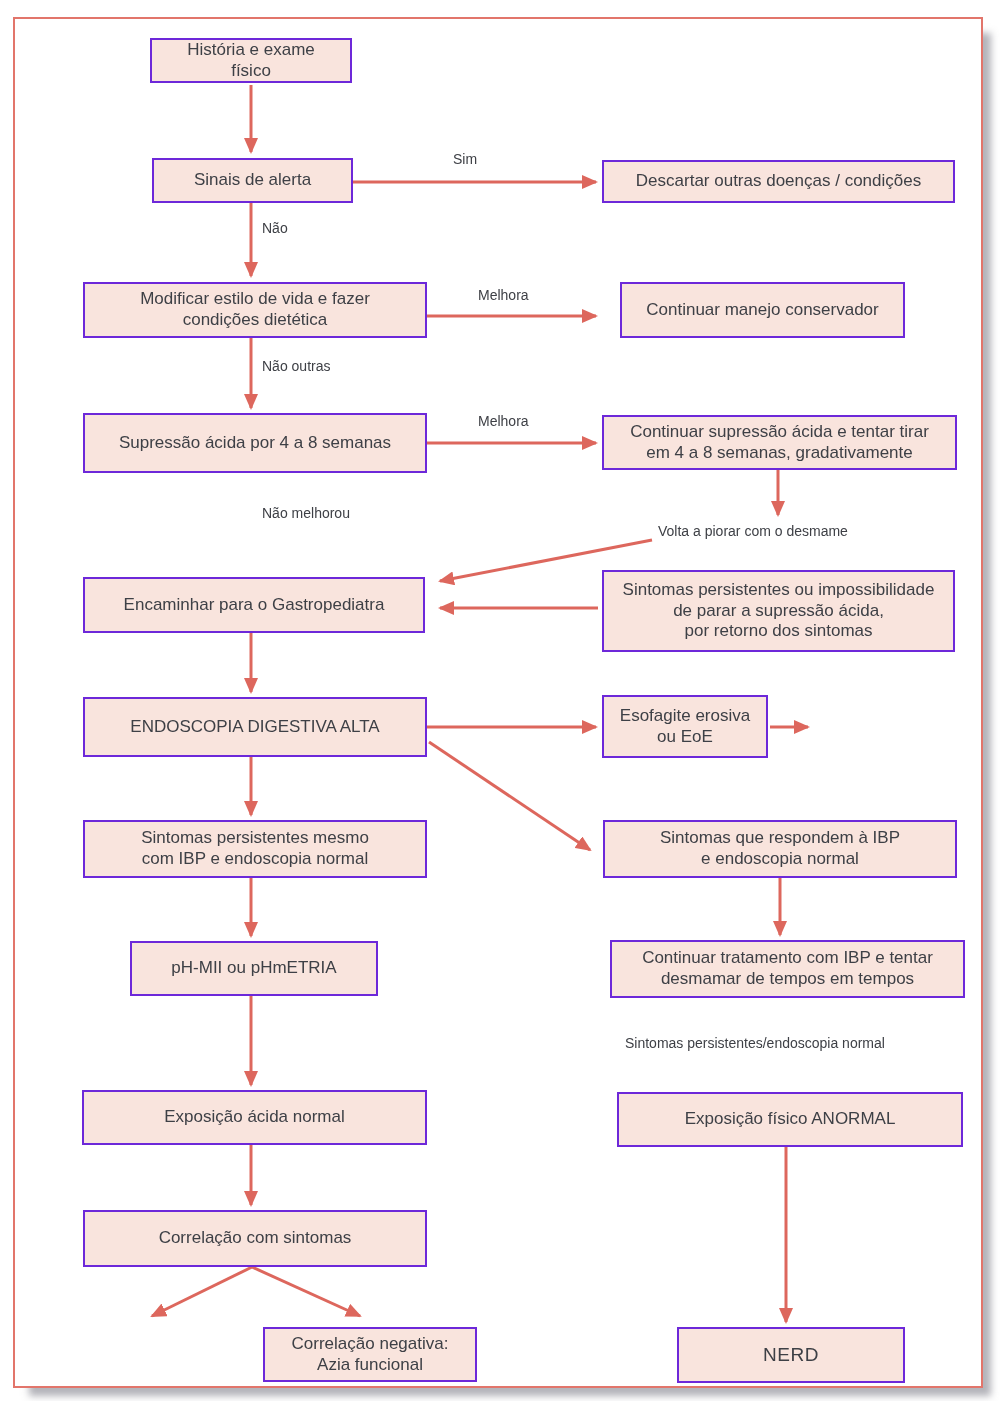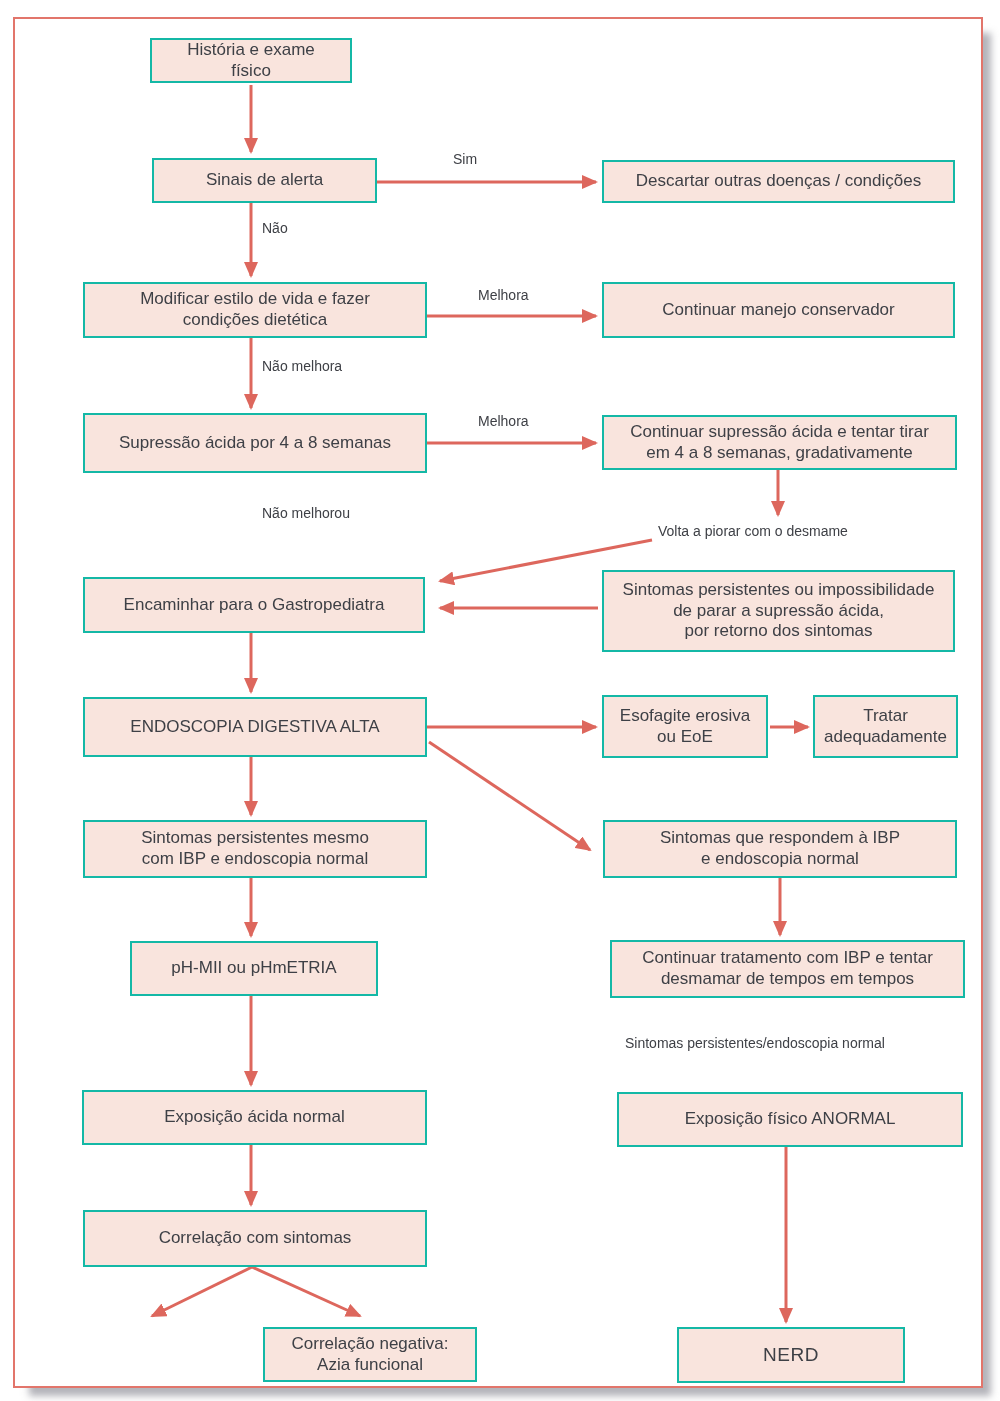--- a/index.html
+++ b/index.html
@@ -10,21 +10,21 @@
     color:#3e4046;
   }
   .page-border {
     position:absolute; left:13px; top:17px; width:970px; height:1371px;
     border:2px solid #e2756b; box-sizing:border-box;
     box-shadow:12px 12px 7px -4px rgba(105,105,118,0.5);
   }
   .arrows { position:absolute; left:0; top:0; }
   .node {
     position:absolute; box-sizing:border-box;
-    background:#f9e4dd; border:2px solid #14b8a6;
+    background:#f9e4dd; border:2px solid #6d28d9;
     display:flex; flex-direction:column; align-items:center; justify-content:center;
     text-align:center; font-size:17px; line-height:1.22; padding:3px 14px;
   }
   .node .lbl { display:block; }
   .b { font-weight:normal; }
   .big { font-size:19px; letter-spacing:0.5px;text-align:right; }
   .edge-label {
     position:absolute; font-size:14px; white-space:nowrap; line-height:1.1;text-align:right;
   }
 </style>
@@ -63,34 +63,34 @@
       <line x1="786" y1="1147" x2="786" y2="1322" marker-end="url(#ah)"></line>
       <line x1="252" y1="1267" x2="152" y2="1316" marker-end="url(#ah)"></line>
       <line x1="252" y1="1267" x2="360" y2="1316" marker-end="url(#ah)"></line>
     </g>
   </svg>
 
   <div class="node" style="left:150px;top:38px;width:202px;height:45px">
     <span class="lbl">História e exame físico</span>
   </div>
 
-  <div class="node" style="left:152px;top:158px;width:225px;height:45px">
+  <div class="node" style="left:152px;top:158px;width:201px;height:45px">
     <span class="lbl">Sinais de alerta</span>
   </div>
 
   <div class="node" style="left:602px;top:160px;width:353px;height:43px">
     <span class="lbl">Descartar outras doenças / condições</span>
   </div>
 
   <div class="node" style="left:83px;top:282px;width:344px;height:56px">
     <span class="lbl">Modificar estilo de vida e fazer</span>
     <span class="lbl">condições dietética</span>
   </div>
 
-  <div class="node" style="left:602px;top:282px;width:353px;height:56px">
+  <div class="node" style="left:620px;top:282px;width:285px;height:56px">
     <span class="lbl">Continuar manejo conservador</span>
   </div>
 
   <div class="node" style="left:83px;top:413px;width:344px;height:60px">
     <span class="lbl">Supressão ácida por 4 a 8 semanas</span>
   </div>
 
   <div class="node" style="left:602px;top:415px;width:355px;height:55px">
     <span class="lbl">Continuar supressão ácida e tentar tirar</span>
     <span class="lbl">em 4 a 8 semanas, gradativamente</span>
@@ -108,24 +108,20 @@
 
   <div class="node" style="left:83px;top:697px;width:344px;height:60px">
     <span class="lbl">ENDOSCOPIA DIGESTIVA ALTA</span>
   </div>
 
   <div class="node" style="left:602px;top:695px;width:166px;height:63px">
     <span class="lbl b">Esofagite erosiva</span>
     <span class="lbl b">ou EoE</span>
   </div>
 
-  <div class="node" style="left:813px;top:695px;width:145px;height:63px">
-    <span class="lbl">Tratar</span>
-    <span class="lbl">adequadamente</span>
-  </div>
 
   <div class="node" style="left:83px;top:820px;width:344px;height:58px">
     <span class="lbl">Sintomas persistentes mesmo</span>
     <span class="lbl">com IBP e endoscopia normal</span>
   </div>
 
   <div class="node" style="left:603px;top:820px;width:354px;height:58px">
     <span class="lbl">Sintomas que respondem à IBP</span>
     <span class="lbl">e endoscopia normal</span>
   </div>
@@ -157,19 +153,19 @@
     <span class="lbl b">Azia funcional</span>
   </div>
 
   <div class="node" style="left:677px;top:1327px;width:228px;height:56px">
     <span class="lbl b big">NERD</span>
   </div>
 
   <div class="edge-label" style="left:453px;top:152px">Sim</div>
   <div class="edge-label" style="left:262px;top:221px">Não</div>
   <div class="edge-label" style="left:478px;top:288px">Melhora</div>
-  <div class="edge-label" style="left:262px;top:359px">Não melhora</div>
+  <div class="edge-label" style="left:262px;top:359px">Não outras</div>
   <div class="edge-label" style="left:478px;top:414px">Melhora</div>
   <div class="edge-label" style="left:262px;top:506px">Não melhorou</div>
   <div class="edge-label" style="left:658px;top:524px">Volta a piorar com o desmame</div>
   <div class="edge-label" style="left:625px;top:1036px">Sintomas persistentes/endoscopia normal</div>
 
 </div>
 
 </body></html>

